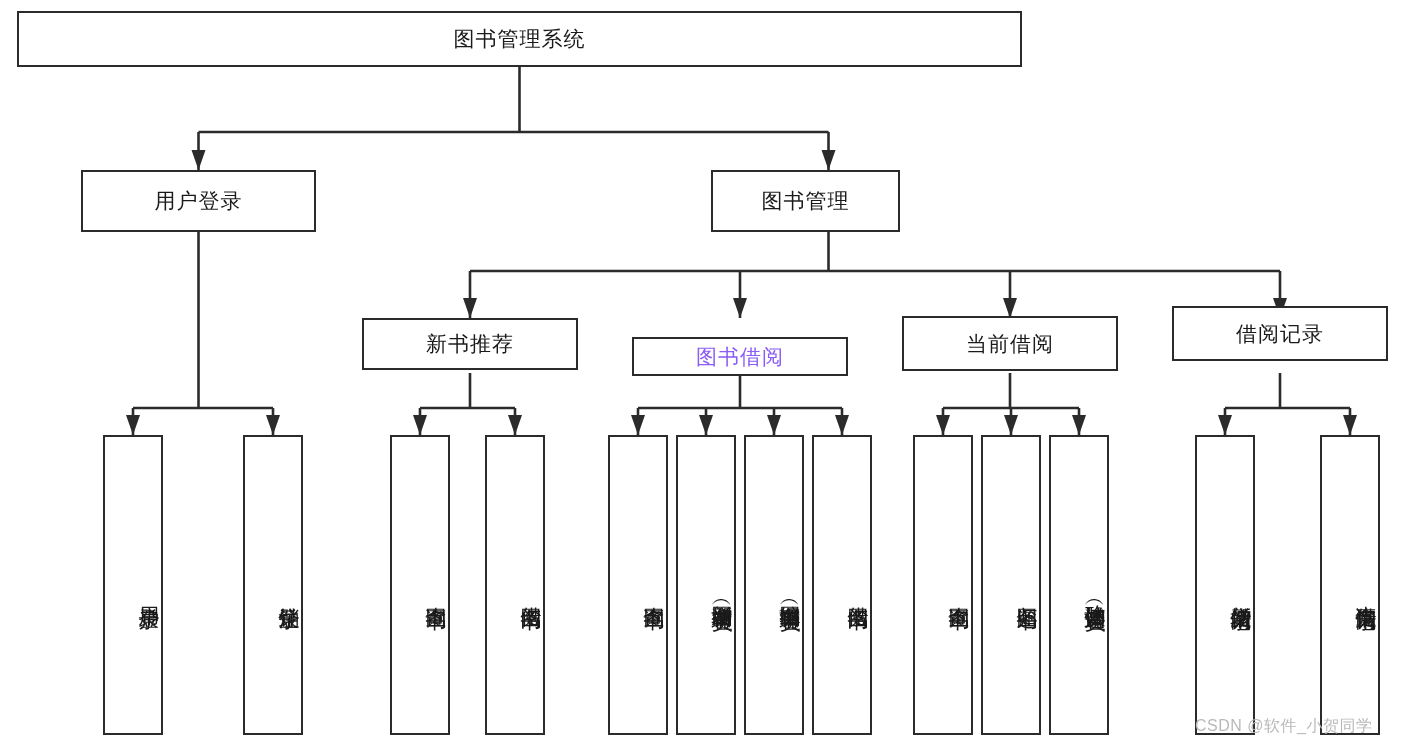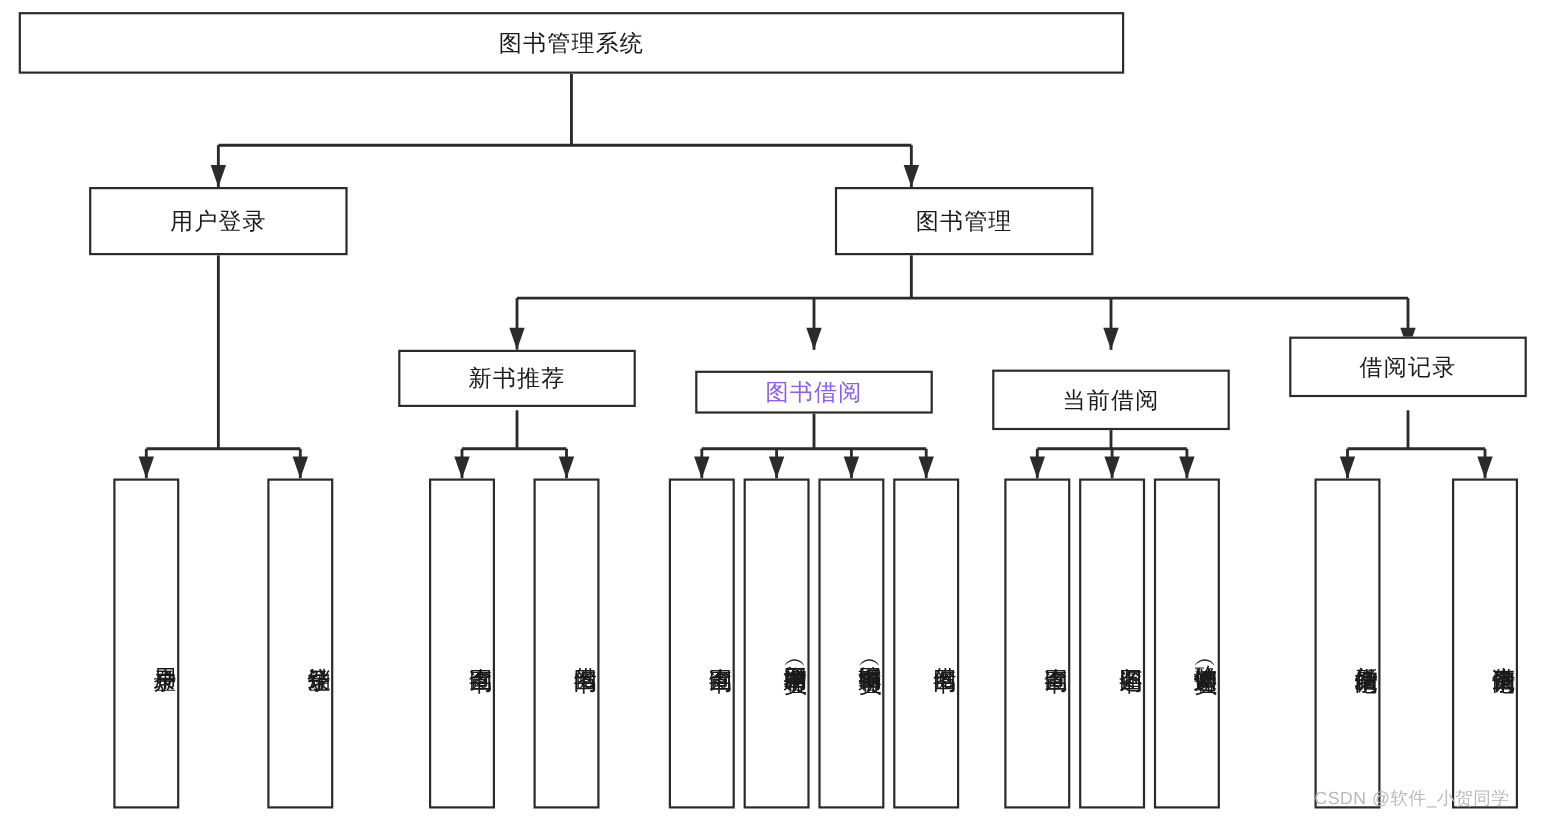--- a/index.html
+++ b/index.html
@@ -119,30 +119,30 @@
       <line x1="1350" y1="408" x2="1350" y2="435" stroke="#2b2b2b" stroke-width="2.6"></line>
       <polygon points="1343,415 1357,415 1350,435" fill="#2b2b2b"></polygon>
     </svg>
   <div id="nodes">
       <div class="node horiz" style="left: 17px; top: 11px; width: 1005px; height: 56px; border-color: rgb(43, 43, 43); background: rgb(255, 255, 255); color: rgb(26, 26, 26);">
         <span class="label">图书管理系统</span>
       </div>
       <div class="node horiz" style="left: 81px; top: 170px; width: 235px; height: 62px; border-color: rgb(43, 43, 43); background: rgb(255, 255, 255); color: rgb(26, 26, 26);">
         <span class="label">用户登录</span>
       </div>
-      <div class="node horiz" style="left: 711px; top: 170px; width: 235px; height: 62px; border-color: rgb(43, 43, 43); background: rgb(255, 255, 255); color: rgb(26, 26, 26); margin-left: 48px;">
+      <div class="node horiz" style="left: 711px; top: 170px; width: 189px; height: 62px; border-color: rgb(43, 43, 43); background: rgb(255, 255, 255); color: rgb(26, 26, 26);">
         <span class="label">图书管理</span>
       </div>
       <div class="node horiz" style="left: 362px; top: 318px; width: 216px; height: 52px; border-color: rgb(43, 43, 43); background: rgb(255, 255, 255); color: rgb(26, 26, 26);">
         <span class="label">新书推荐</span>
       </div>
       <div class="node horiz" style="left: 632px; top: 318px; width: 216px; height: 39px; border-color: rgb(43, 43, 43); background: rgb(255, 255, 255); color: #8b5cf6; margin-top: 19px;">
         <span class="label">图书借阅</span>
       </div>
-      <div class="node horiz" style="left: 902px; top: 336px; width: 216px; height: 55px; border-color: rgb(43, 43, 43); background: rgb(255, 255, 255); color: rgb(26, 26, 26);">
+      <div class="node horiz" style="left: 902px; top: 316px; width: 216px; height: 55px; border-color: rgb(43, 43, 43); background: rgb(255, 255, 255); color: rgb(26, 26, 26);">
         <span class="label">当前借阅</span>
       </div>
       <div class="node horiz" style="left: 1172px; top: 306px; width: 216px; height: 55px; border-color: rgb(43, 43, 43); background: rgb(255, 255, 255); color: rgb(26, 26, 26);">
         <span class="label">借阅记录</span>
       </div>
       <div class="node vert" style="left: 103px; top: 435px; width: 60px; height: 300px; border-color: rgb(43, 43, 43); background: rgb(255, 255, 255); color: rgb(26, 26, 26);">
         <span class="label">用户登录</span>
       </div>
       <div class="node vert" style="left: 243px; top: 435px; width: 60px; height: 300px; border-color: rgb(43, 43, 43); background: rgb(255, 255, 255); color: rgb(26, 26, 26);">
         <span class="label">注销登录</span>

